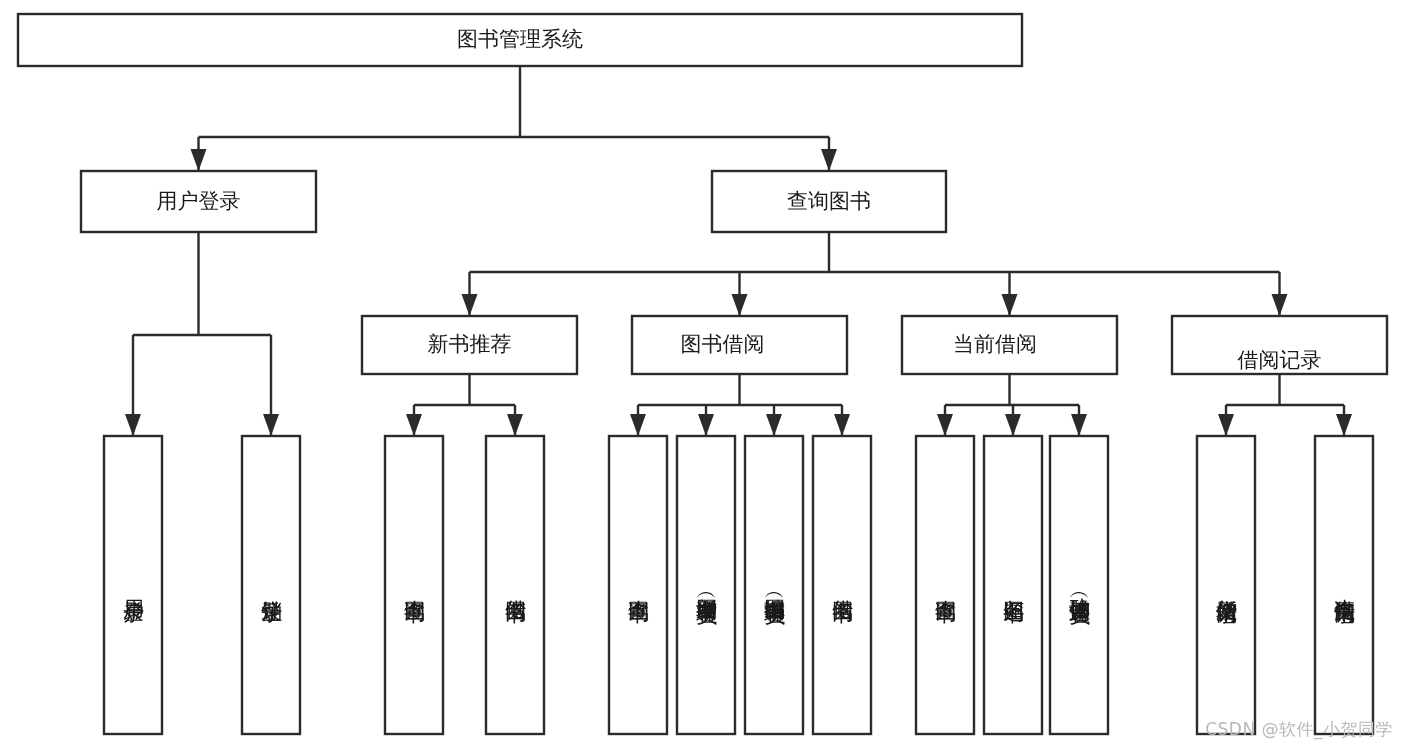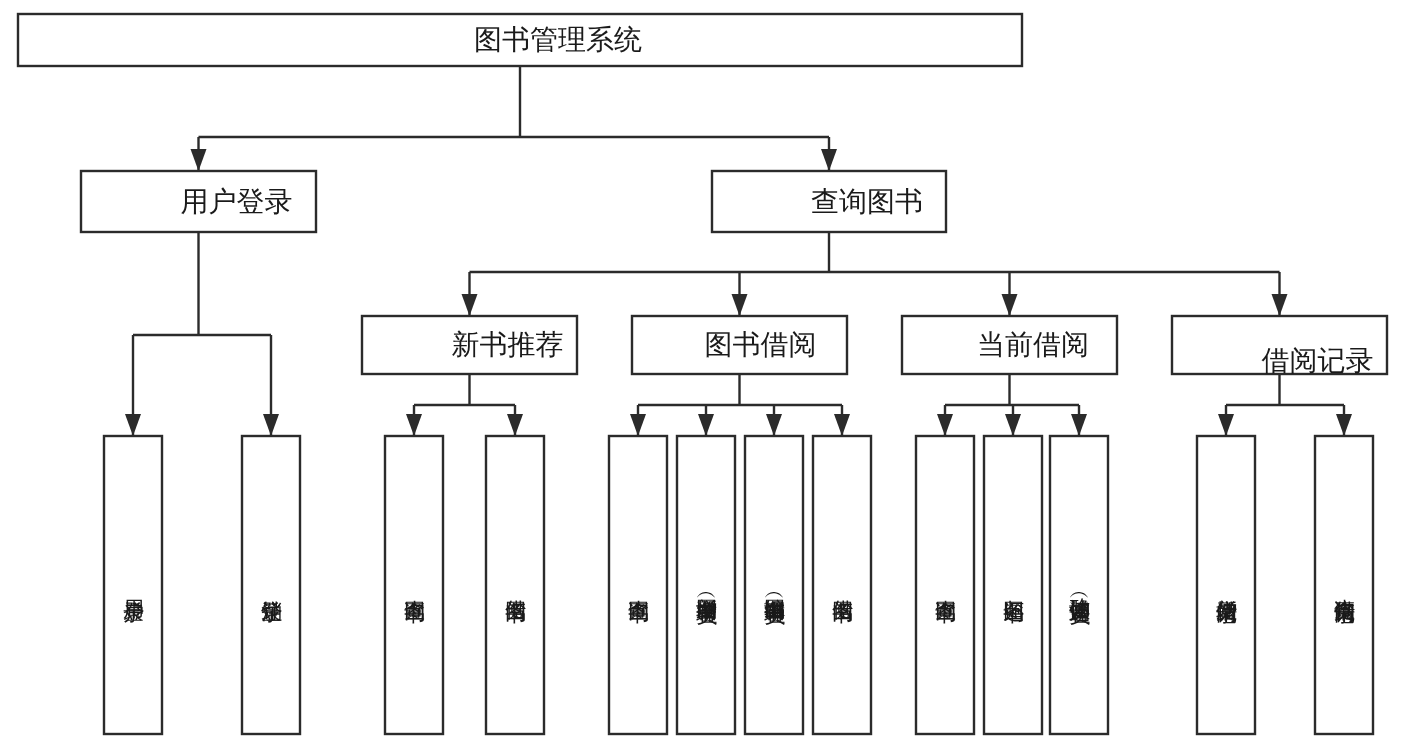--- a/index.html
+++ b/index.html
@@ -47,22 +47,21 @@
     display: flex;
     align-items: center;
     justify-content: center;
     text-align: center;
     color: #1a1a1a;
     line-height: 1.12;
     pointer-events: none;
     white-space: nowrap;
   }
   .node-label.horiz {
-    font-size: 28px;
-    padding-left: 38px;
+    font-size: 21px;
   }
   .node-label.vert {
     writing-mode: vertical-rl;
     text-orientation: upright;
     font-size: 21px;
     letter-spacing: 1px;
   }
   .watermark {
     position: absolute;
     right: 12px;
@@ -173,14 +172,15 @@
       <div class="node-label vert" style="left: 677px; top: 436px; width: 58px; height: 298px;">新增图书（管理员）</div>
       <div class="node-label vert" style="left: 745px; top: 436px; width: 58px; height: 298px;">编辑图书（管理员）</div>
       <div class="node-label vert" style="left: 813px; top: 436px; width: 58px; height: 298px;">借阅图书</div>
       <div class="node-label vert" style="left: 916px; top: 436px; width: 58px; height: 298px;">查询图书</div>
       <div class="node-label vert" style="left: 984px; top: 436px; width: 58px; height: 298px;">归还图书</div>
       <div class="node-label vert" style="left: 1050px; top: 436px; width: 58px; height: 298px;">确认归还（管理员）</div>
       <div class="node-label vert" style="left: 1197px; top: 436px; width: 58px; height: 298px;">新增借阅记录</div>
       <div class="node-label vert" style="left: 1315px; top: 436px; width: 58px; height: 298px;">查询借阅记录</div>
     </div>
 
+  <div class="watermark">CSDN @软件_小贺同学</div>
 
 </div>
 
 </body></html>

